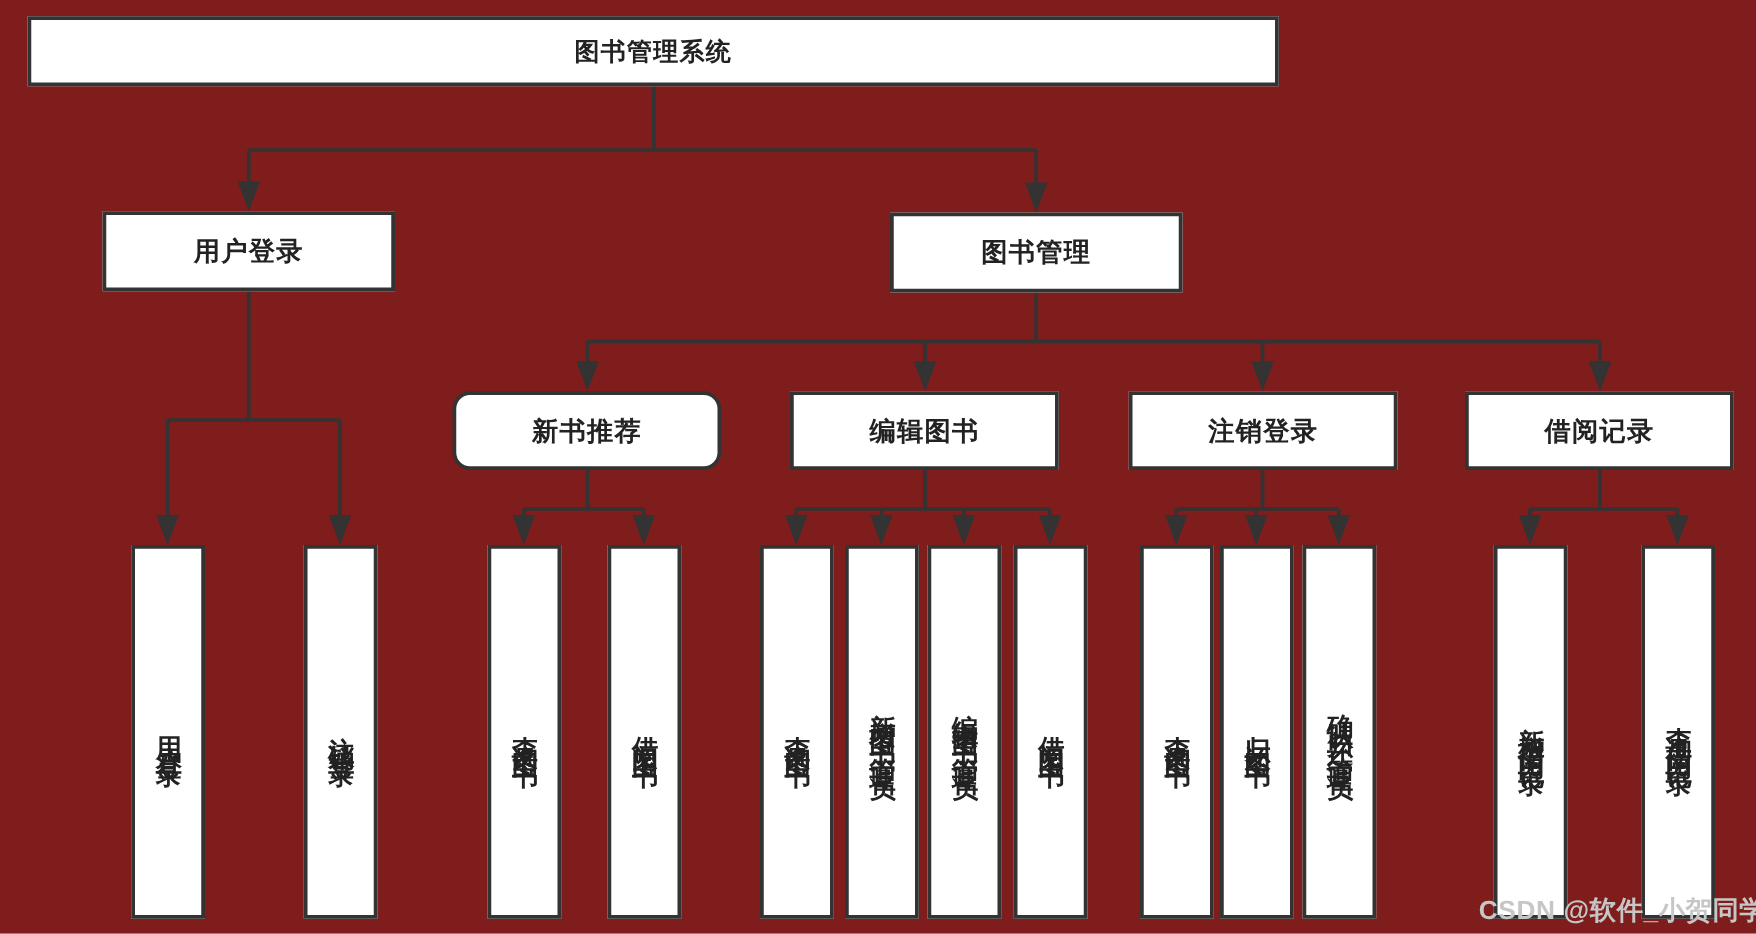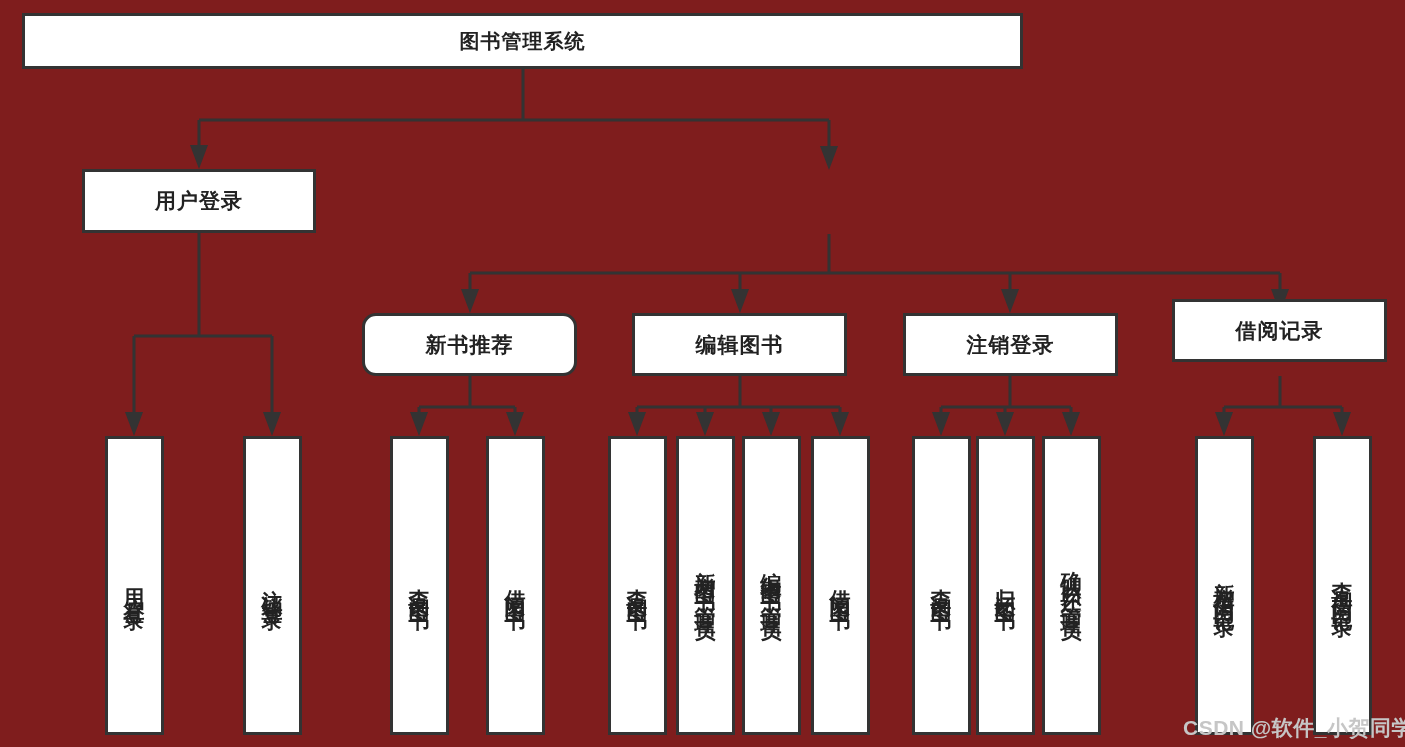--- a/index.html
+++ b/index.html
@@ -116,31 +116,34 @@
     </g>
   </svg>
 
   <div class="node h-label root-box" style="left:22px; top:13px; width:1001px; height:56px;">
     <span>图书管理系统</span>
   </div>
 
   <div class="node h-label" style="left:82px; top:169px; width:234px; height:64px;">
     <span>用户登录</span>
   </div>
+  <div class="node h-label" style="left:712px; top:170px; width:234px; height:64px;">
+    <span>图书管理</span>
+  </div>
 
   <div class="node h-label" style="left:362px; top:313px; width:215px; height:63px;border-radius:14px;">
     <span>新书推荐</span>
   </div>
   <div class="node h-label" style="left:632px; top:313px; width:215px; height:63px;">
     <span>编辑图书</span>
   </div>
   <div class="node h-label" style="left:903px; top:313px; width:215px; height:63px;">
     <span>注销登录</span>
   </div>
-  <div class="node h-label" style="left:1172px; top:299px; width:215px; height:63px;align-items:center;">
+  <div class="node h-label" style="left:1172px; top:313px; width:215px; height:63px;align-items:center;">
     <span>借阅记录</span>
   </div>
 
   <div class="node leaf" style="left:105px; top:436px; width:59px; height:299px;">
     <span class="v-text">用户登录</span>
   </div>
   <div class="node leaf" style="left:243px; top:436px; width:59px; height:299px;">
     <span class="v-text">注销登录</span>
   </div>
 

